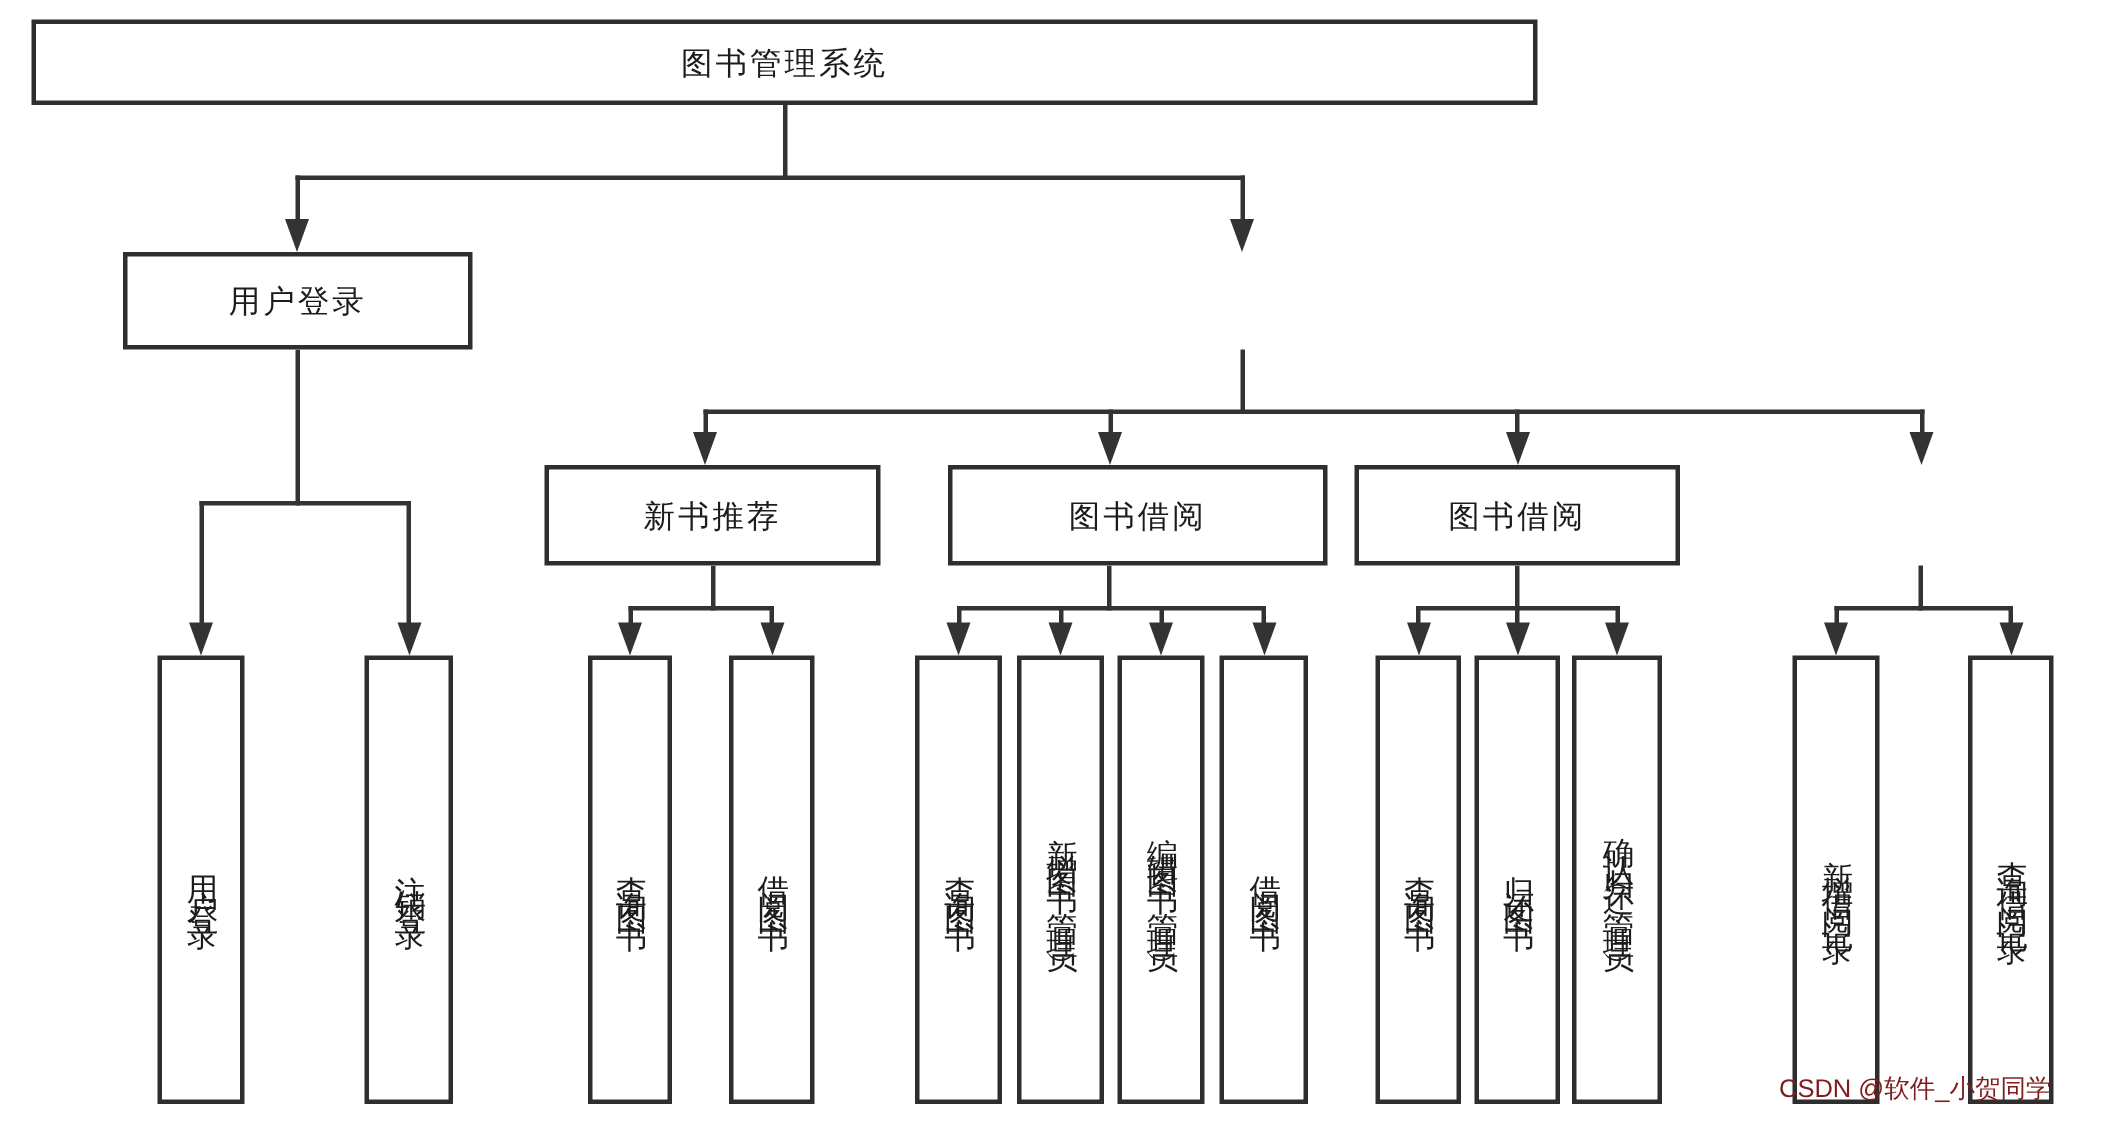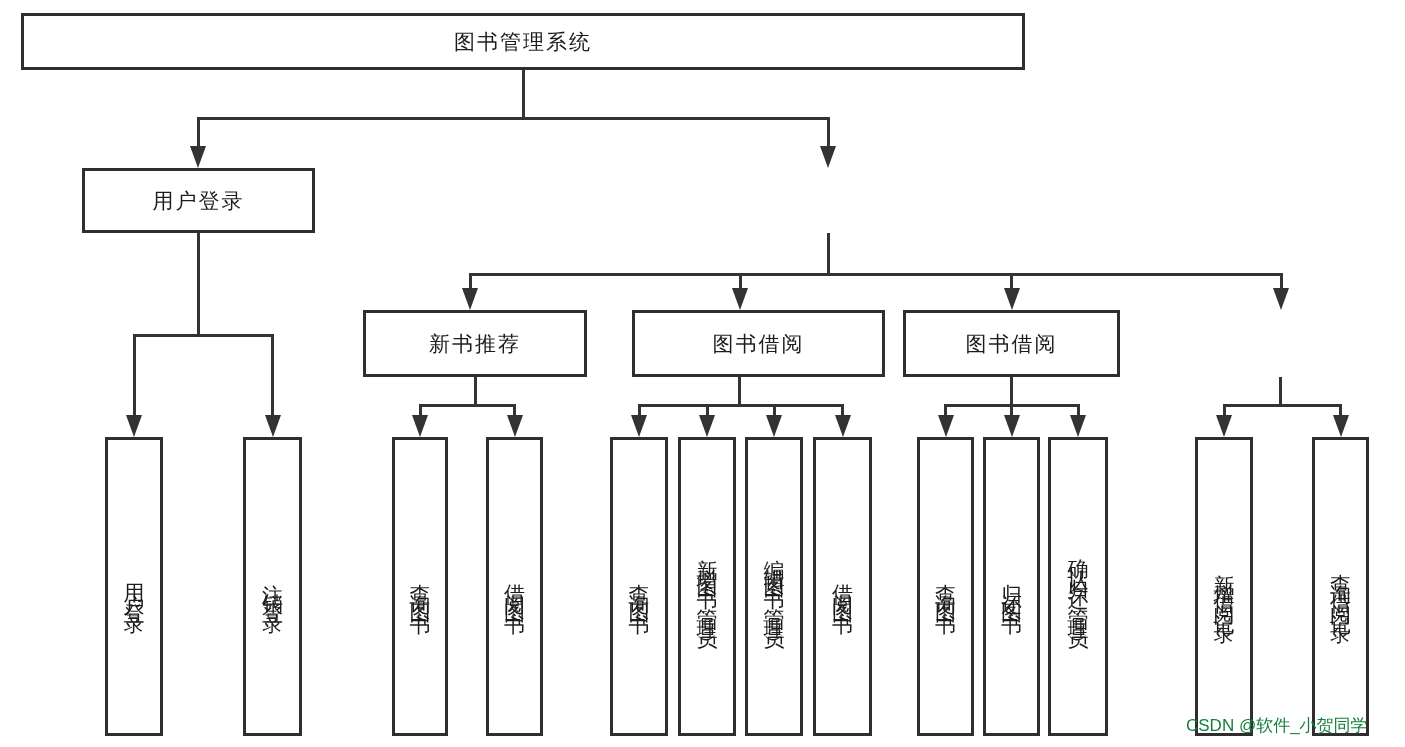--- a/index.html
+++ b/index.html
@@ -18,21 +18,21 @@
   .line{position:absolute;background:#333333;z-index:1;}
   .v{width:3px;}
   .h{height:3px;}
   .ah{
     position:absolute;width:0;height:0;z-index:1;
     border-left:8px solid transparent;border-right:8px solid transparent;
     border-top:22px solid #333333;
   }
   .watermark{
     position:absolute;left:1186px;top:714px;z-index:5;
-    color:#15803d;font-size:17px;white-space:nowrap;
+    color:#7f1d1d;font-size:17px;white-space:nowrap;
   }
 </style>
 </head>
 <body>
 
 <div class="canvas">
 
   <div class="line v" style="left:521.5px;top:70px;height:50px"></div>
   <div class="line h" style="left:196.5px;top:117px;width:633px"></div>
   <div class="line v" style="left:196.5px;top:117px;height:33px"></div>

